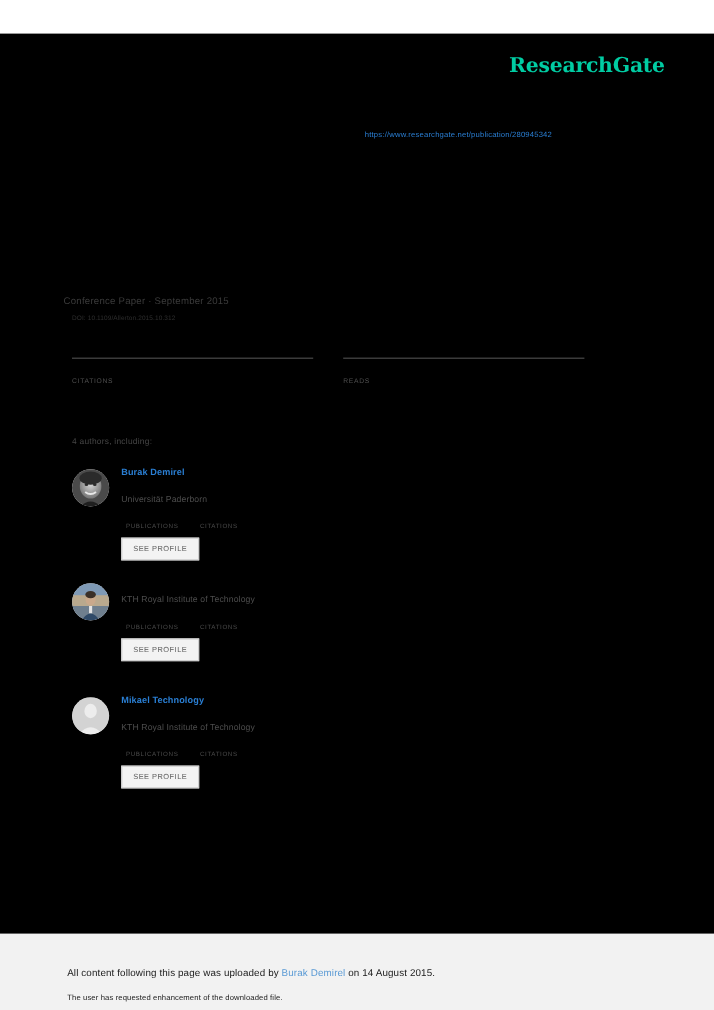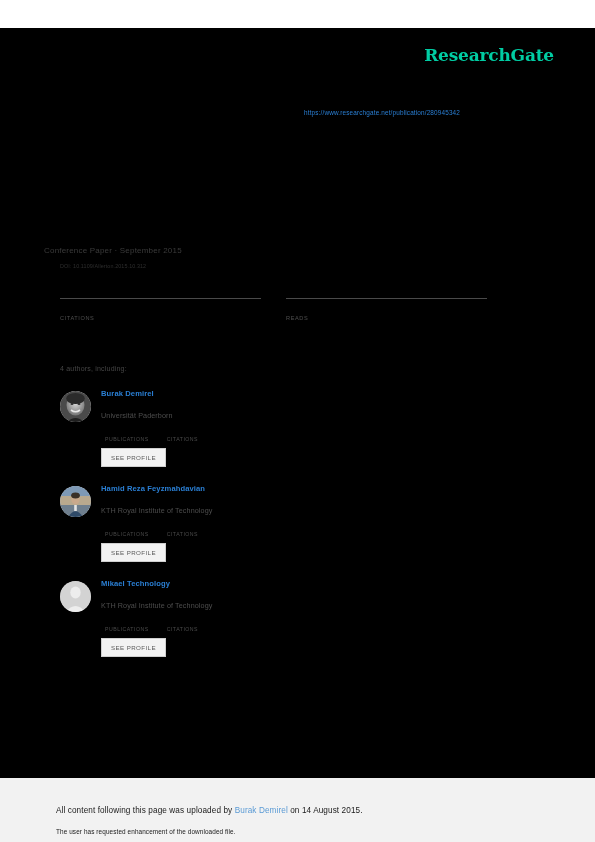--- a/index.html
+++ b/index.html
@@ -68,21 +68,21 @@
   }
   .rg-subtitle {
     font-size: 9px;
     color: #000000;
     margin-top: 8px;
   }
 
   .rg-pubinfo {
     position: absolute;
     top: 218px;
-    left: 44px;
+    left: 53px;
     color: #3b3b3b;
     font-size: 8px;
     letter-spacing: 0.2px;
   }
   .rg-doi {
     position: absolute;
     top: 235px;
     left: 60px;
     color: #2e2e2e;
     font-size: 5.4px;
@@ -315,21 +315,20 @@
             <rect y="10" width="31" height="9" fill="#b9a98e"></rect>
             <rect y="19" width="31" height="12" fill="#6f7f8e"></rect>
             <ellipse cx="15.5" cy="13.5" rx="4.2" ry="5" fill="#caa98c"></ellipse>
             <ellipse cx="15.5" cy="9.5" rx="4.4" ry="3" fill="#3a3028"></ellipse>
             <path d="M8 31 Q15.5 19.5 23 31 Z" fill="#2f4a68"></path>
             <rect x="14.2" y="19" width="2.6" height="6" fill="#e4e4e4"></rect>
           </g>
         </svg>
       </div>
       <div class="author-body">
-        <div class="author-name">Hamid Reza Feyzmahdavian</div>
         <div class="author-affil">KTH Royal Institute of Technology</div>
         <div class="author-stats">
           <div class="stat">
             <div class="stat-value">0</div>
             <div class="stat-label">PUBLICATIONS</div>
           </div>
           <div class="stat">
             <div class="stat-value">0</div>
             <div class="stat-label">CITATIONS</div>
           </div>

